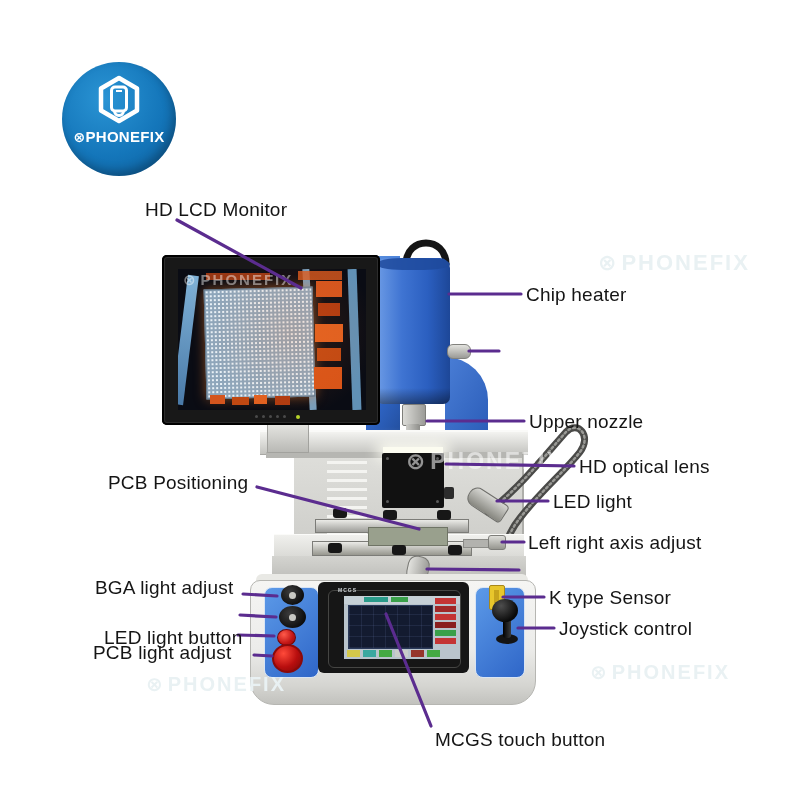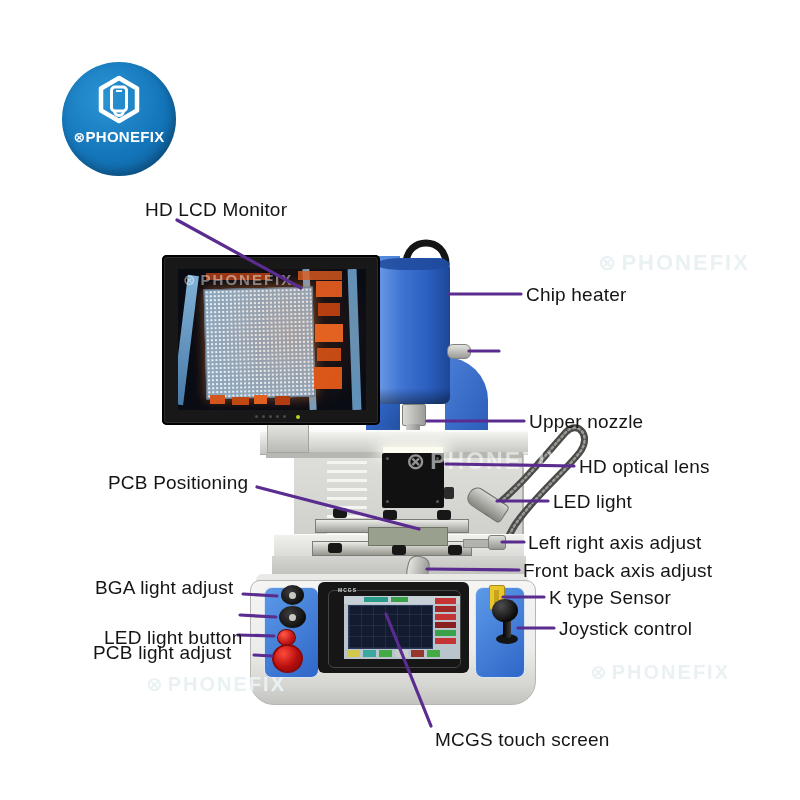--- a/index.html
+++ b/index.html
@@ -237,22 +237,21 @@
     <line x1="254" y1="655" x2="272" y2="656"></line>
     <line x1="386" y1="614" x2="431" y2="726"></line>
   </svg>
 
   <div class="lbl" style="left:145px;top:199px;">HD LCD Monitor</div>
   <div class="lbl" style="left:526px;top:284px;">Chip heater</div>
   <div class="lbl" style="left:529px;top:411px;">Upper nozzle</div>
   <div class="lbl" style="left:579px;top:456px;">HD optical lens</div>
   <div class="lbl" style="left:553px;top:491px;">LED light</div>
   <div class="lbl" style="left:528px;top:532px;">Left right axis adjust</div>
-  <div class="lbl" style="left:523px;top:560px;">Front back axis adjust</div>
   <div class="lbl" style="left:549px;top:587px;">K type Sensor</div>
   <div class="lbl" style="left:559px;top:618px;">Joystick control</div>
   <div class="lbl" style="left:108px;top:472px;">PCB Positioning</div>
   <div class="lbl" style="left:95px;top:577px;">BGA light adjust</div>
   <div class="lbl" style="left:93px;top:602px;margin-top:40px;">PCB light adjust</div>
   <div class="lbl" style="left:104px;top:627px;">LED light button</div>
-  <div class="lbl" style="left:435px;top:729px;">MCGS touch screen</div>
+  <div class="lbl" style="left:435px;top:729px;">MCGS touch button</div>
 
 </div>
 
 </body></html>

